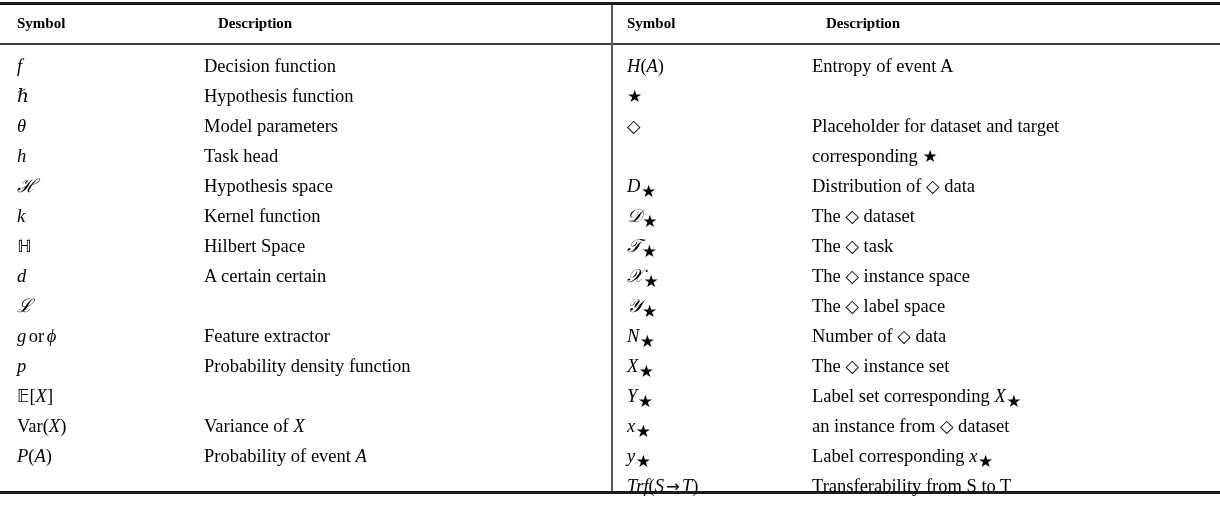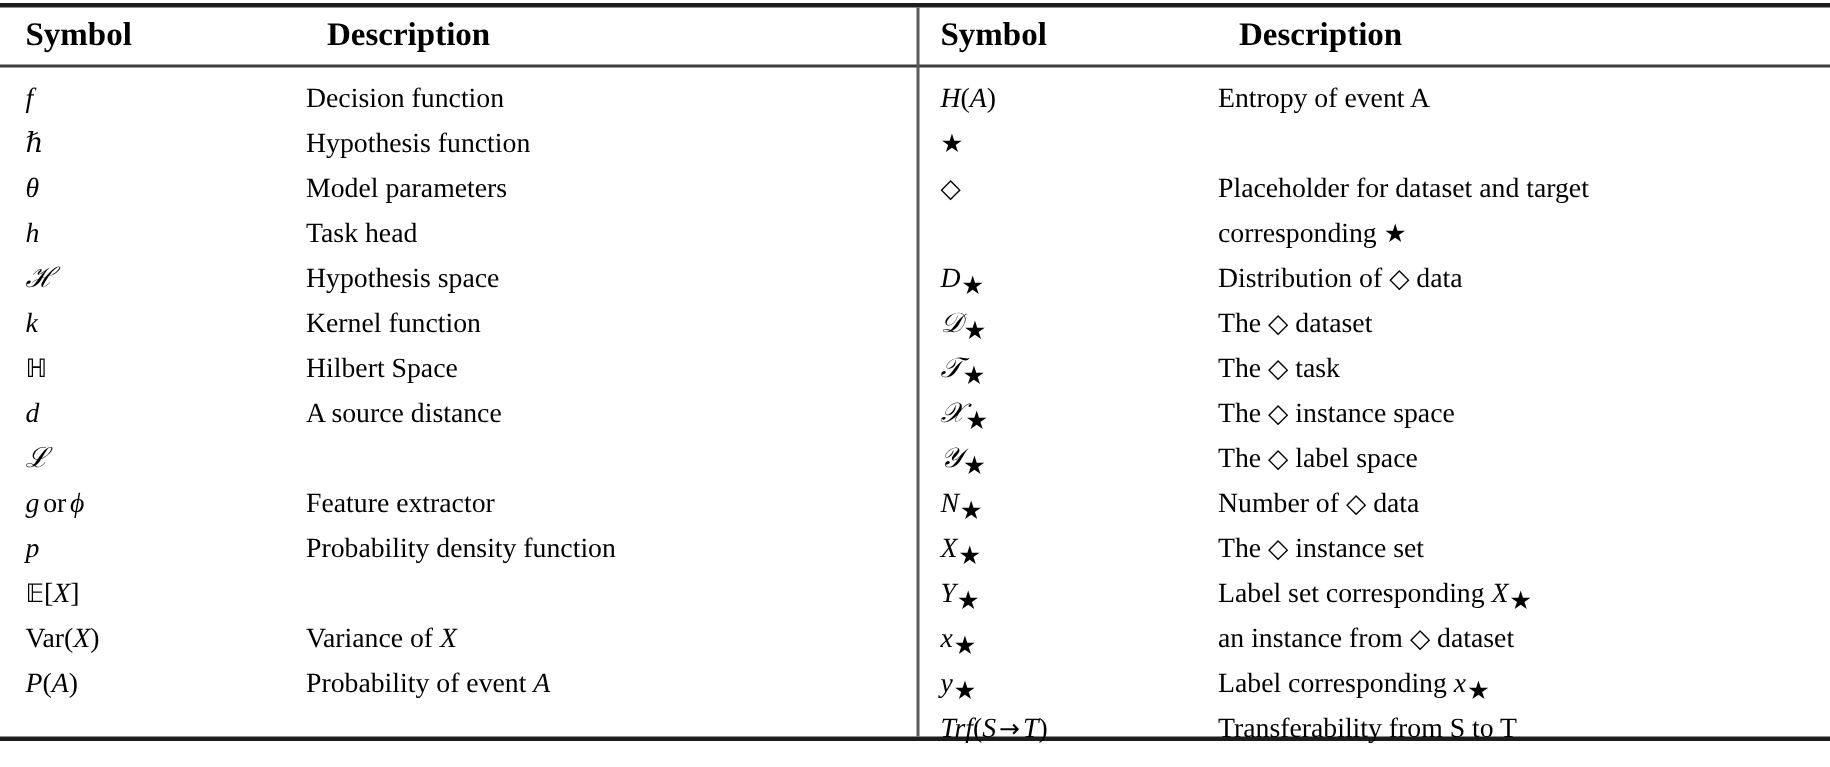--- a/index.html
+++ b/index.html
@@ -53,21 +53,21 @@
 
   .head-row {
     position: absolute;
     top: 8px;
     height: 32px;
     width: 100%;
   }
   .head-cell {
     position: absolute;
     font-weight: bold;
-    font-size: 22px;
+    font-size: 15px;
     line-height: 30px;
     white-space: nowrap;
   }
 
   .col-left  .head-sym  { left: 17px; }
   .col-left  .head-desc { left: 218px; }
   .col-right .head-sym  { left: 16px; }
   .col-right .head-desc { left: 215px; }
 
   .body-rows {
@@ -188,21 +188,21 @@
         <div class="cell cell-desc">Kernel function</div>
       </div>
 
       <div class="row">
         <div class="cell cell-sym"><span class="bb">ℍ</span></div>
         <div class="cell cell-desc">Hilbert Space</div>
       </div>
 
       <div class="row">
         <div class="cell cell-sym"><span class="mi">d</span></div>
-        <div class="cell cell-desc">A source distance</div>
+        <div class="cell cell-desc">A certain certain</div>
       </div>
 
       <div class="row">
         <div class="cell cell-sym"><span class="cal">ℒ</span></div>
       </div>
 
       <div class="row">
         <div class="cell cell-sym"><span class="mi">g</span><span class="op">or</span><span class="mi">ϕ</span></div>
         <div class="cell cell-desc">Feature extractor</div>
       </div>

